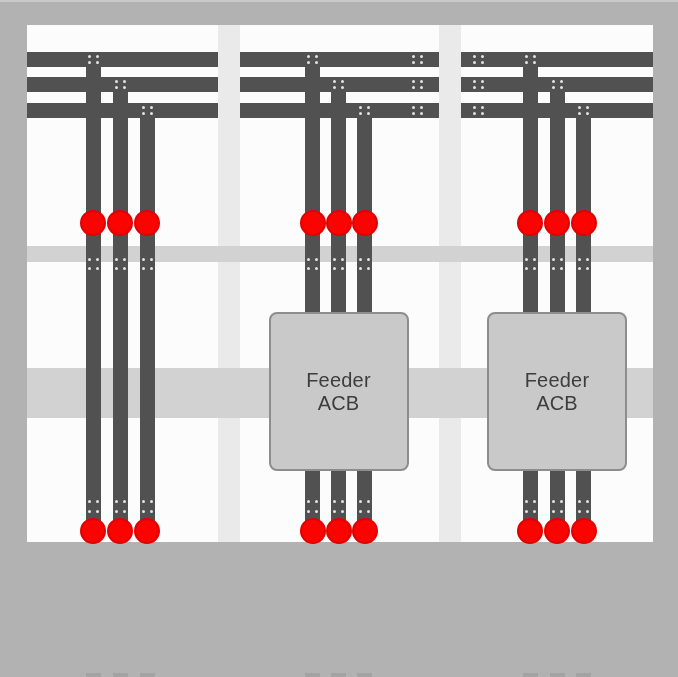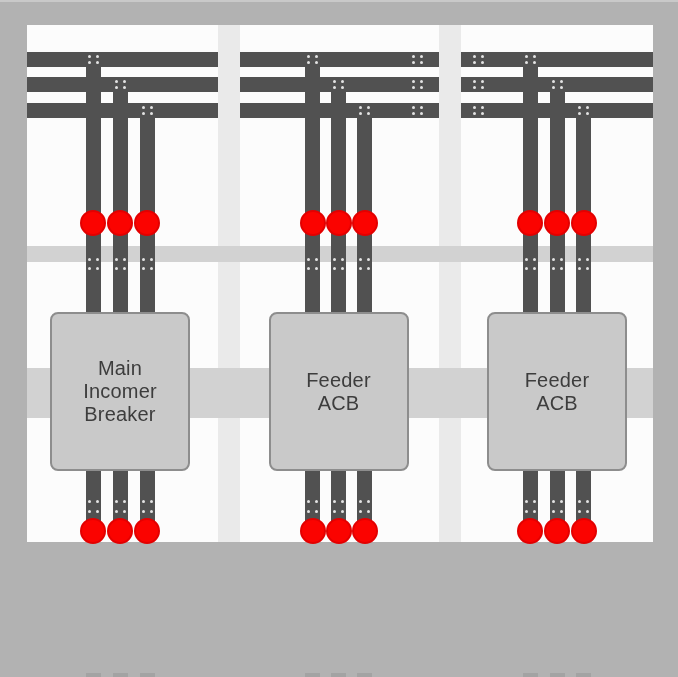--- a/index.html
+++ b/index.html
@@ -77,25 +77,20 @@
       <div class="abs dot" style="left: 149.5px; top: 257.5px; background: rgb(227, 227, 227);"></div>
       <div class="abs dot" style="left: 149.5px; top: 267px; background: rgb(227, 227, 227);"></div>
       <div class="abs dot" style="left: 149.5px; top: 500px; background: rgb(227, 227, 227);"></div>
       <div class="abs dot" style="left: 149.5px; top: 509.5px; background: rgb(227, 227, 227);"></div>
       <div class="abs marker" style="left: 80px; top: 210px; width: 26px; height: 26px; background: rgb(251, 3, 0); border-color: rgb(227, 0, 0);"></div>
       <div class="abs marker" style="left: 80px; top: 518px; width: 26px; height: 26px; background: rgb(251, 3, 0); border-color: rgb(227, 0, 0);"></div>
       <div class="abs marker" style="left: 107px; top: 210px; width: 26px; height: 26px; background: rgb(251, 3, 0); border-color: rgb(227, 0, 0);"></div>
       <div class="abs marker" style="left: 107px; top: 518px; width: 26px; height: 26px; background: rgb(251, 3, 0); border-color: rgb(227, 0, 0);"></div>
       <div class="abs marker" style="left: 134px; top: 210px; width: 26px; height: 26px; background: rgb(251, 3, 0); border-color: rgb(227, 0, 0);"></div>
       <div class="abs marker" style="left: 134px; top: 518px; width: 26px; height: 26px; background: rgb(251, 3, 0); border-color: rgb(227, 0, 0);"></div>
-      <div class="abs box" style="left: 50px; top: 312px; width: 140px; height: 159px; background: rgb(201, 201, 201); border-color: rgb(141, 141, 141);">
-        <span class="box-label" style="color: rgb(61, 61, 61);">Main
-Incomer
-Breaker</span>
-      </div>
       <div class="abs stub" style="left: 85.5px; top: 673px; width: 15px; height: 4px;"></div>
       <div class="abs stub" style="left: 112.5px; top: 673px; width: 15px; height: 4px;"></div>
       <div class="abs stub" style="left: 139.5px; top: 673px; width: 15px; height: 4px;"></div>
       <div class="abs busbar" style="left: 240px; top: 52px; width: 199px; height: 15px; background: rgb(81, 81, 81);"></div>
       <div class="abs busbar" style="left: 240px; top: 77px; width: 199px; height: 15px; background: rgb(81, 81, 81);"></div>
       <div class="abs busbar" style="left: 240px; top: 103px; width: 199px; height: 15px; background: rgb(81, 81, 81);"></div>
       <div class="abs busbar" style="left: 305px; top: 52px; width: 15px; height: 483px; background: rgb(81, 81, 81);"></div>
       <div class="abs busbar" style="left: 331px; top: 77px; width: 15px; height: 458px; background: rgb(81, 81, 81);"></div>
       <div class="abs busbar" style="left: 357px; top: 103px; width: 15px; height: 432px; background: rgb(81, 81, 81);"></div>
       <div class="abs dot" style="left: 307px; top: 55px; background: rgb(227, 227, 227);"></div>

